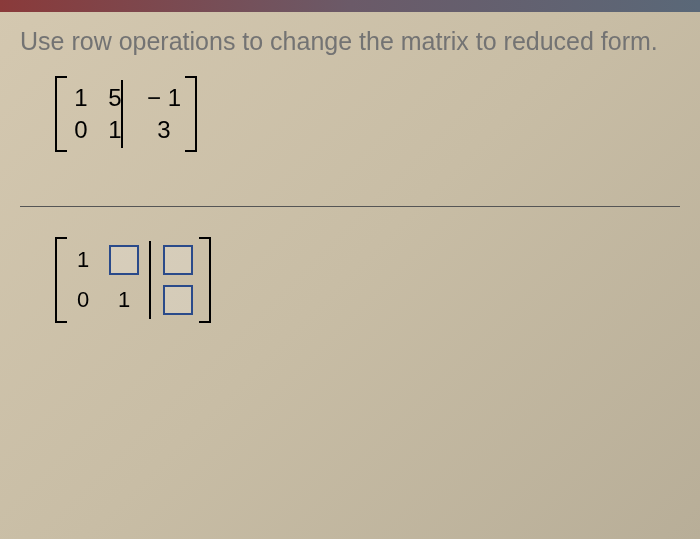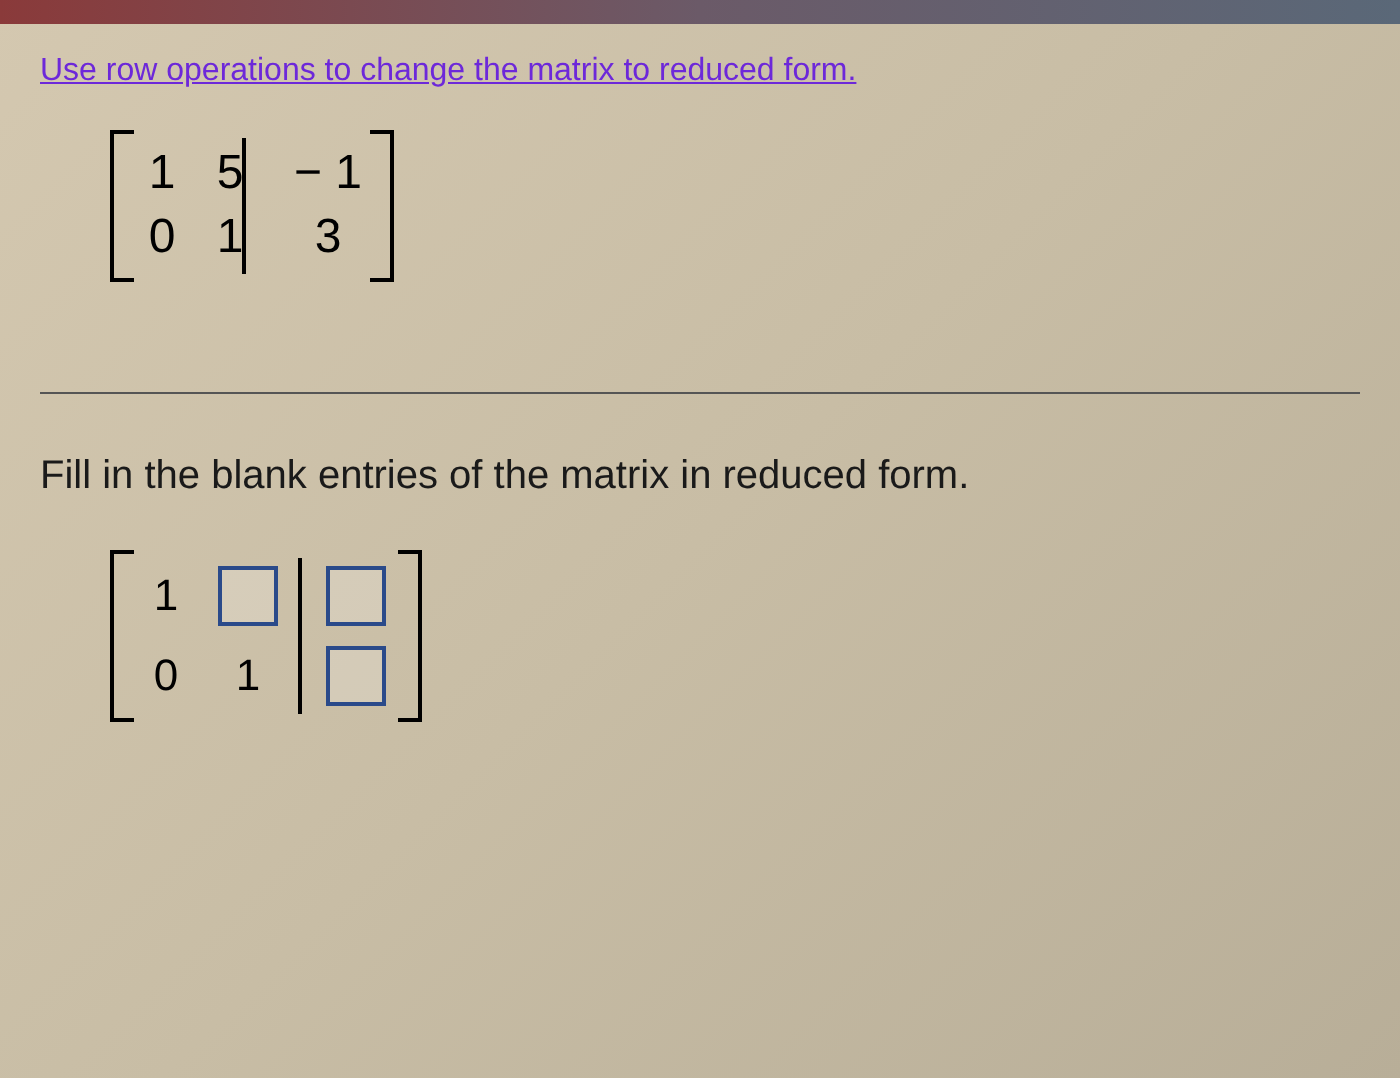--- a/index.html
+++ b/index.html
@@ -16,24 +16,23 @@
       overflow: hidden;
     }
     .top-bar {
       height: 12px;
       background: linear-gradient(to right, #8a3a3a, #6b5a68, #5a6878);
     }
     .content {
       padding: 15px 20px;
     }
     .instruction {
-      font-size: 16px;
-      color: #6d28d9;
+      font-size: 25px;
+      color: #737373;
       margin-bottom: 20px;
-      text-decoration: underline;
     }
     .matrix-display {
       margin-left: 35px;
       margin-bottom: 30px;
       display: inline-block;
     }
     .matrix-container {
       display: inline-flex;
       align-items: stretch;
       position: relative;
@@ -129,21 +128,20 @@
           <span class="matrix-cell aug-cell">3</span>
         </div>
         <div style="position:absolute; left:54px; top:4px; bottom:4px; width:2px; background:#000;"></div>
       </div>
       <div class="bracket-right"></div>
     </div>
   </div>
 
   <hr class="divider">
 
-  <p class="instruction2">Fill in the blank entries of the matrix in reduced form.</p>
 
   <div class="matrix-input">
     <div class="matrix-container">
       <div class="bracket-left"></div>
       <div style="position:relative;">
         <div class="grid2">
           <span class="matrix-cell">1</span>
           <span class="input-box"></span>
           <span class="input-box c3"></span>
           <span class="matrix-cell">0</span>

